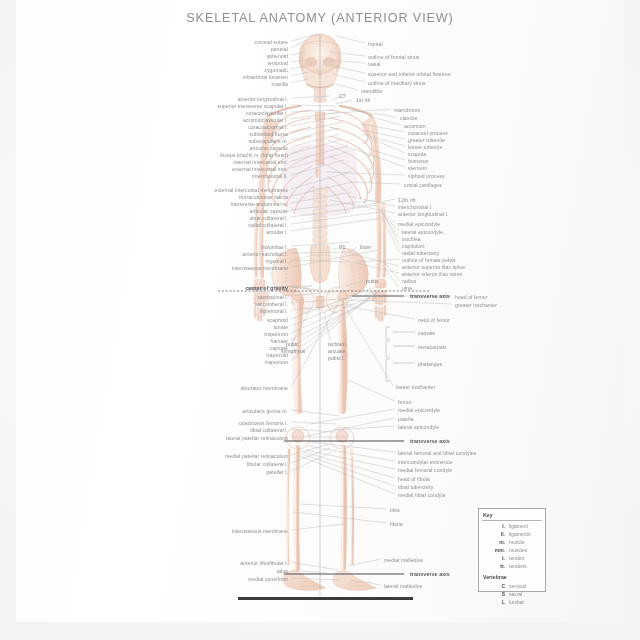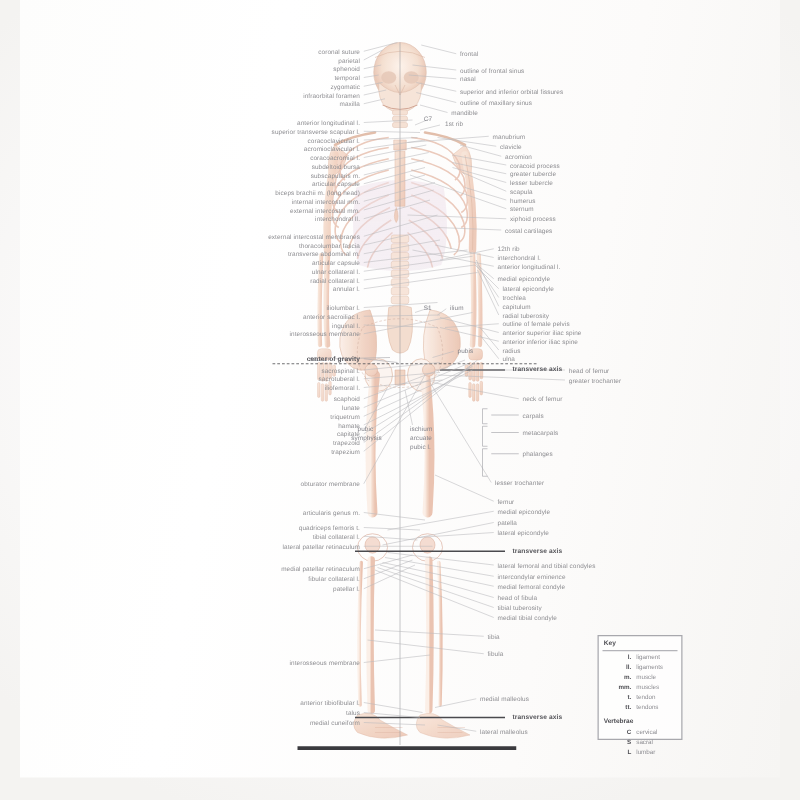--- a/index.html
+++ b/index.html
@@ -50,20 +50,21 @@
   .kabbr{position:absolute;font-size:5px;font-weight:700;color:#4e4e53;text-align:right;width:22px;}
   .ksec{position:absolute;left:4px;font-size:5.2px;font-weight:700;color:#4e4e53;}
   #floor{position:absolute;left:238px;top:597px;width:175px;height:2.6px;background:#3a3a3e;}
 </style>
 </head>
 <body>
 
 <div id="poster">
   <div id="sheet"></div>
 
+  <div id="title">SKELETAL ANATOMY (ANTERIOR VIEW)</div>
 
   <svg viewBox="0 0 640 640">
     <defs>
       <linearGradient id="bone" x1="0" y1="0" x2="1" y2="1">
         <stop offset="0%" stop-color="#f7e3d6"></stop>
         <stop offset="50%" stop-color="#f2d3c2"></stop>
         <stop offset="100%" stop-color="#ecc6b4"></stop>
       </linearGradient>
       <linearGradient id="boneL" x1="0" y1="0" x2="1" y2="0">
         <stop offset="0%" stop-color="#fbeee6"></stop>

